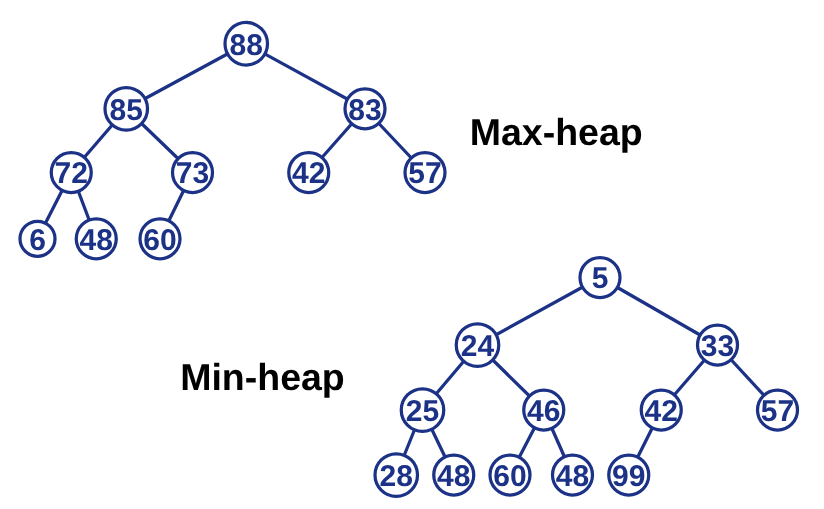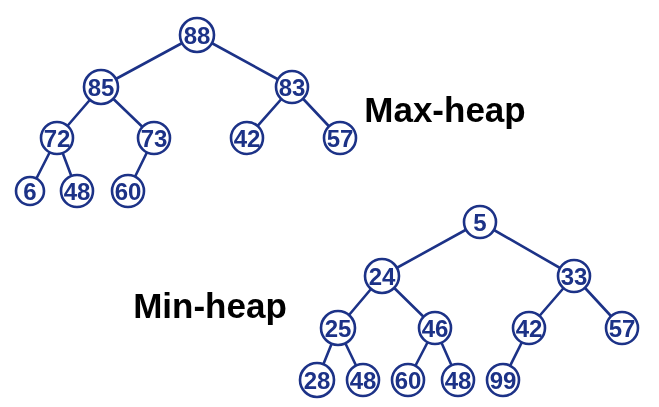--- a/index.html
+++ b/index.html
@@ -18,21 +18,21 @@
   #stage svg {
     position: absolute;
     left: 0;
     top: 0;
   }
   .heap-label {
     position: absolute;
     transform: translateX(-50%);
     font-family: "Liberation Sans", sans-serif;
     font-weight: bold;
-    font-size: 35px;
+    font-size: 30px;
     line-height: 1;
     color: #000000;
     white-space: nowrap;
   }
   #max-heap-label { left: 445px; top: 92px; }
   #min-heap-label { left: 210px; top: 288px; }
   .tree-edge   { stroke-linecap: round; }
   .tree-node-value {
     font-family: "Liberation Sans", sans-serif;
     font-weight: bold;

